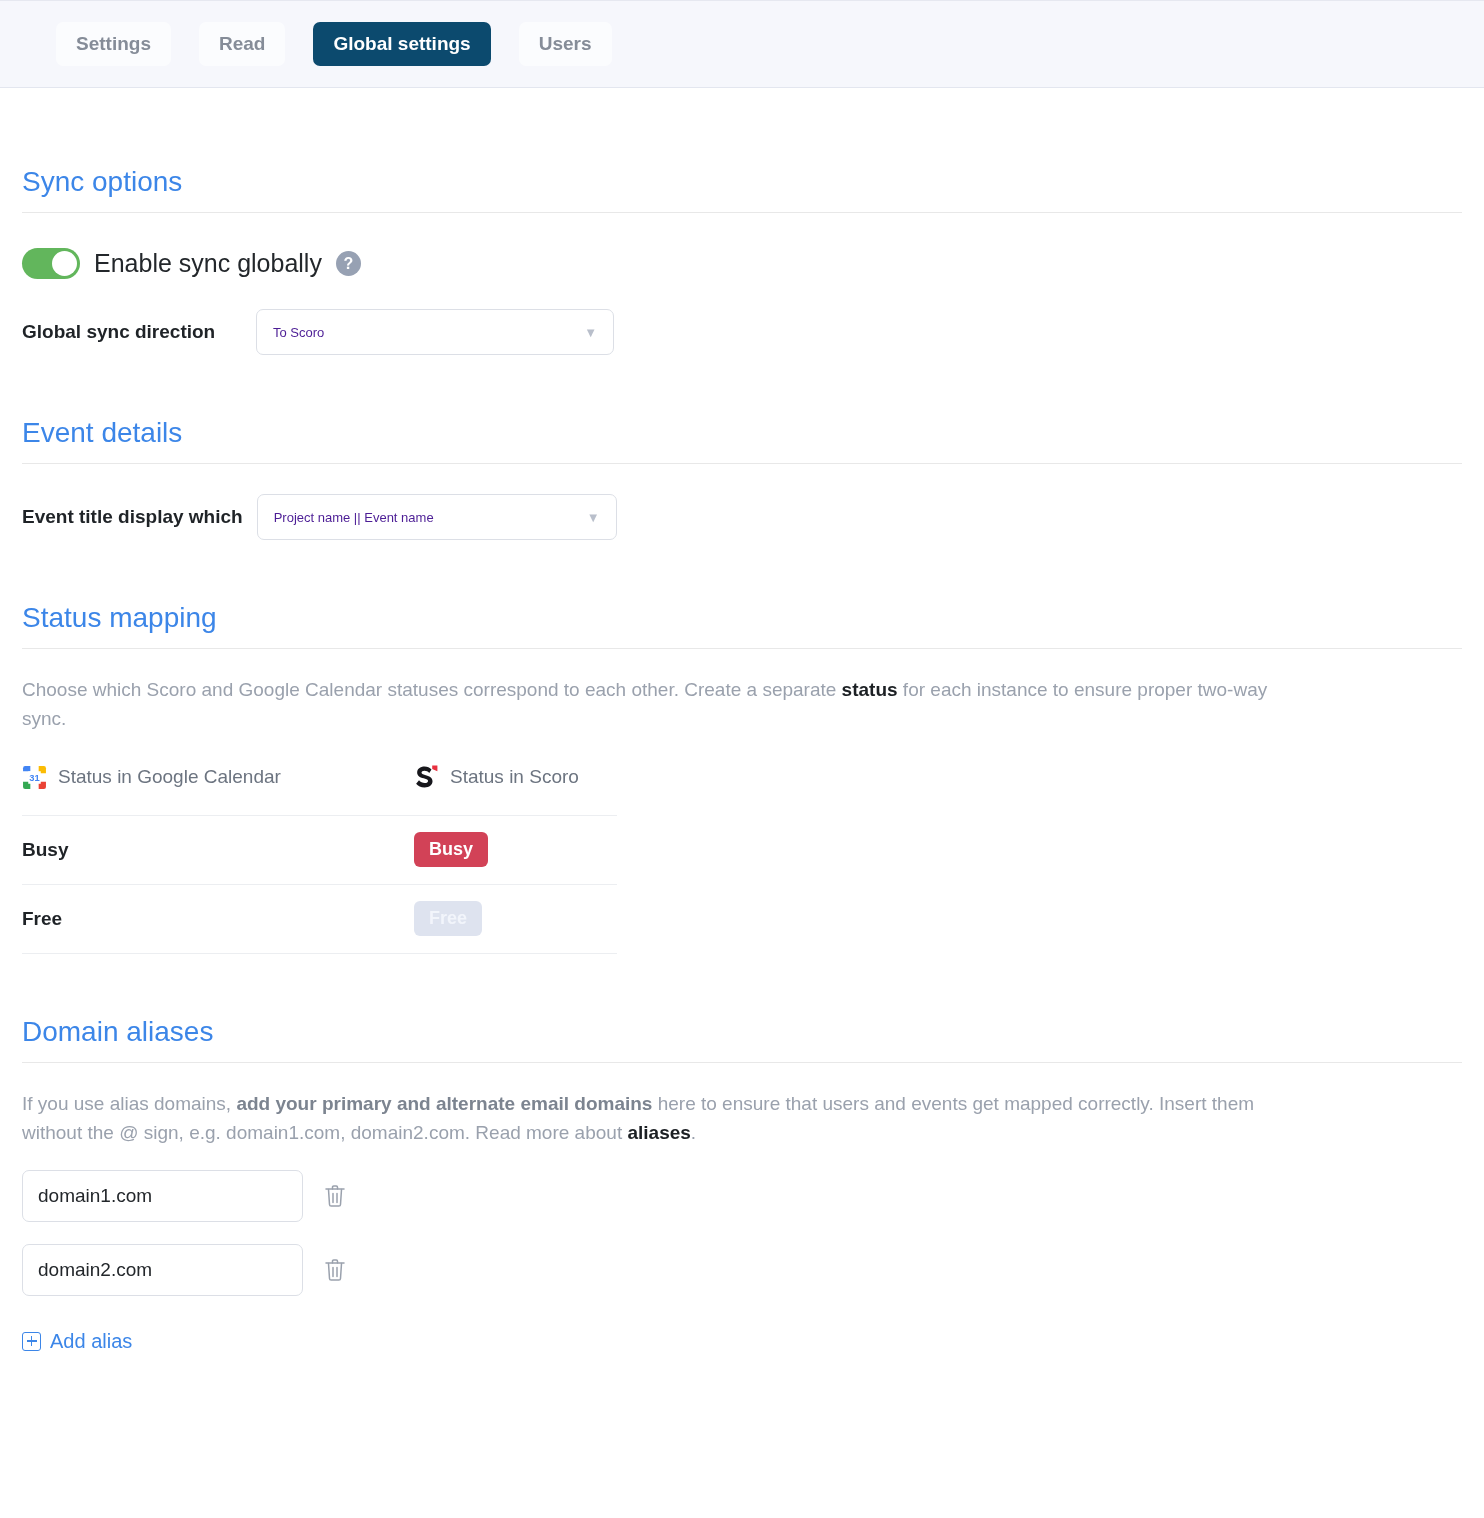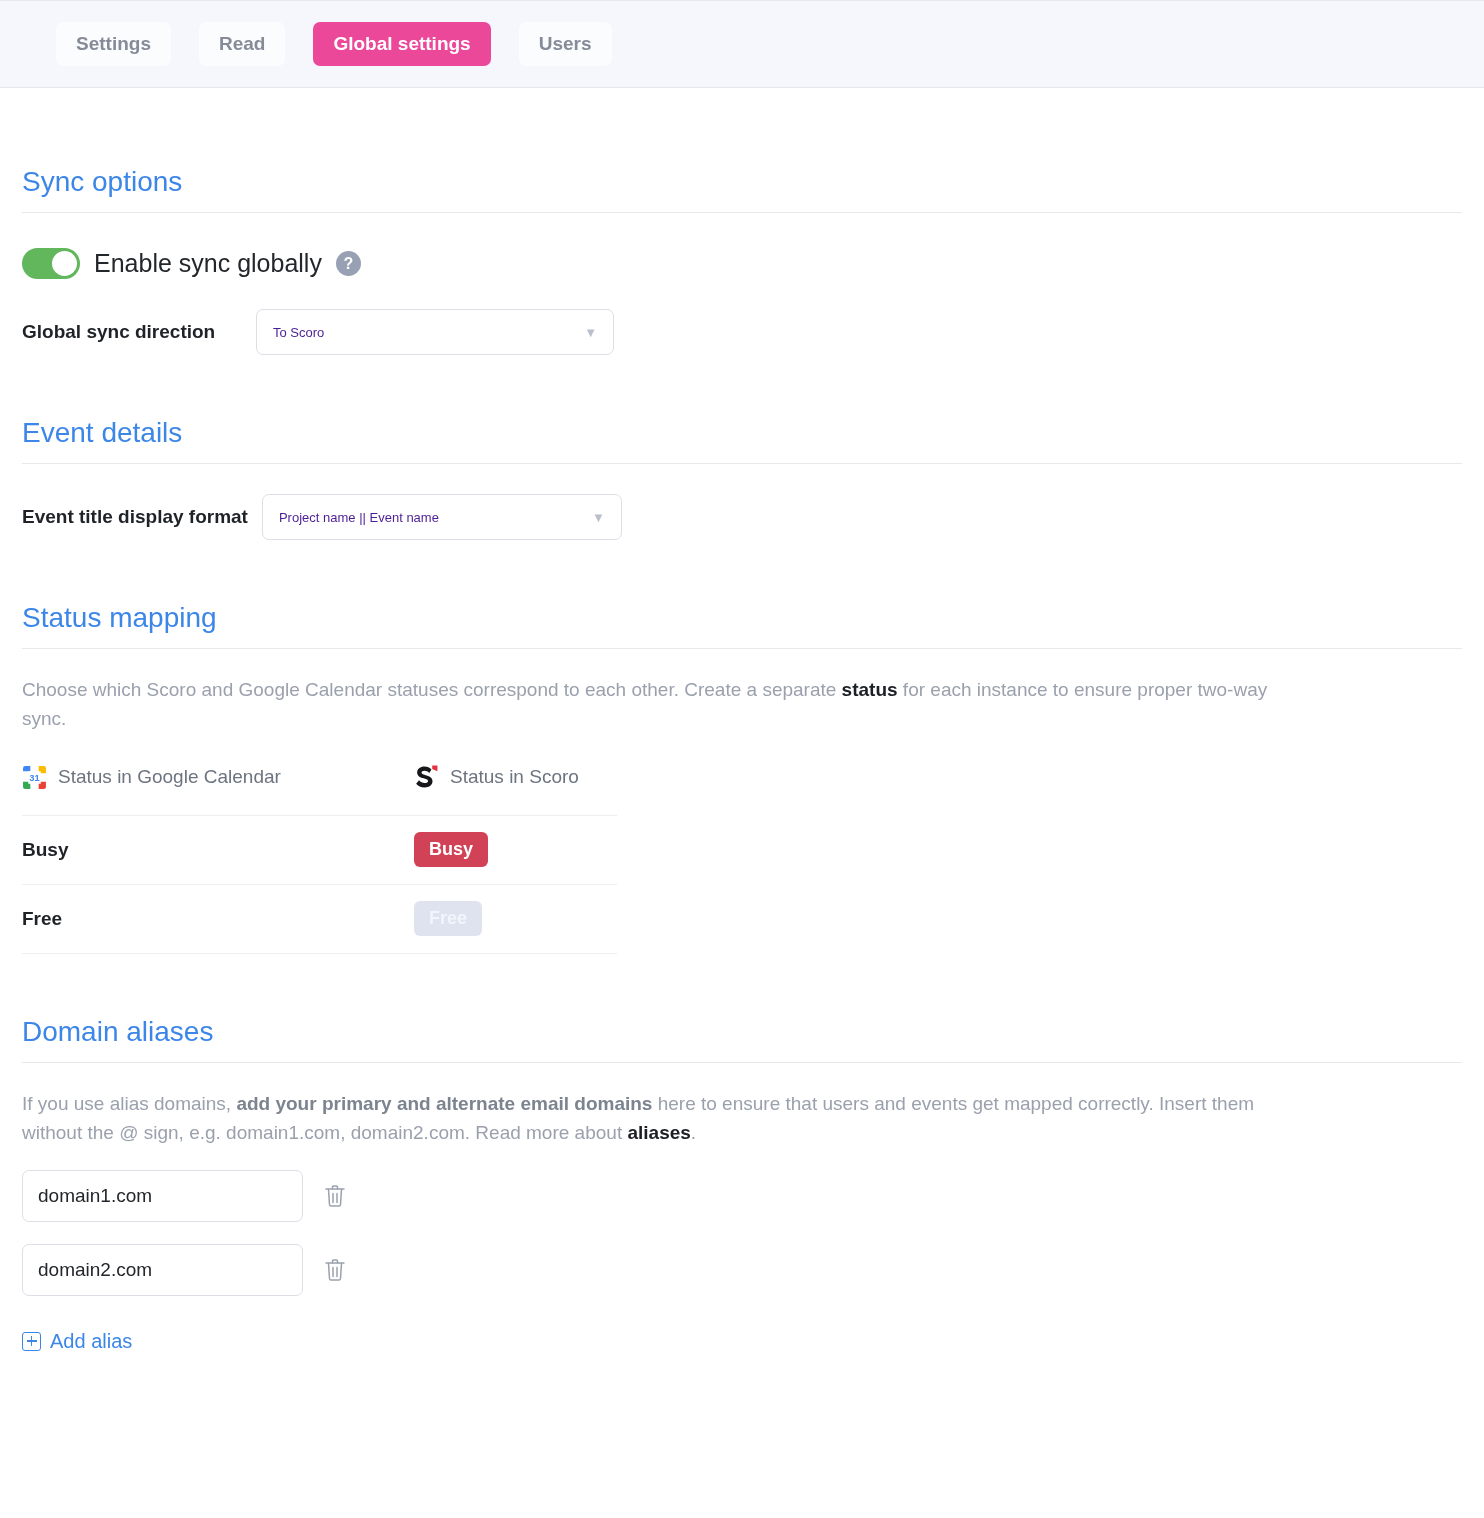--- a/index.html
+++ b/index.html
@@ -29,21 +29,21 @@
     font-size: 19px;
     font-weight: bold;
     padding: 11px 20px;
     border-radius: 7px;
     color: #858c98;
     background: #fbfcfe;
     white-space: nowrap;
     cursor: pointer;
   }
   .tab.active {
-    background: #ec4899;
+    background: #0c4a6e;
     color: #ffffff;
   }
 
   
   .page { padding: 0 22px; }
 
   .section-title {
     color: #3c86e8;
     font-size: 28px;
     font-weight: normal;
@@ -266,21 +266,21 @@
     <div class="select" id="sync-direction-select">
       <span class="val">To Scoro</span>
       <span class="caret">▼</span>
     </div>
   </div>
 
   <h2 class="section-title">Event details</h2>
   <div class="rule"></div>
 
   <div class="field-row">
-    <span class="field-label">Event title display format</span>
+    <span class="field-label">Event title display which</span>
     <div class="select" id="title-format-select" style="margin-left:14px;">
       <span class="val">Project name || Event name</span>
       <span class="caret">▼</span>
     </div>
   </div>
 
   <h2 class="section-title">Status mapping</h2>
   <div class="rule"></div>
 
   <p class="para">

